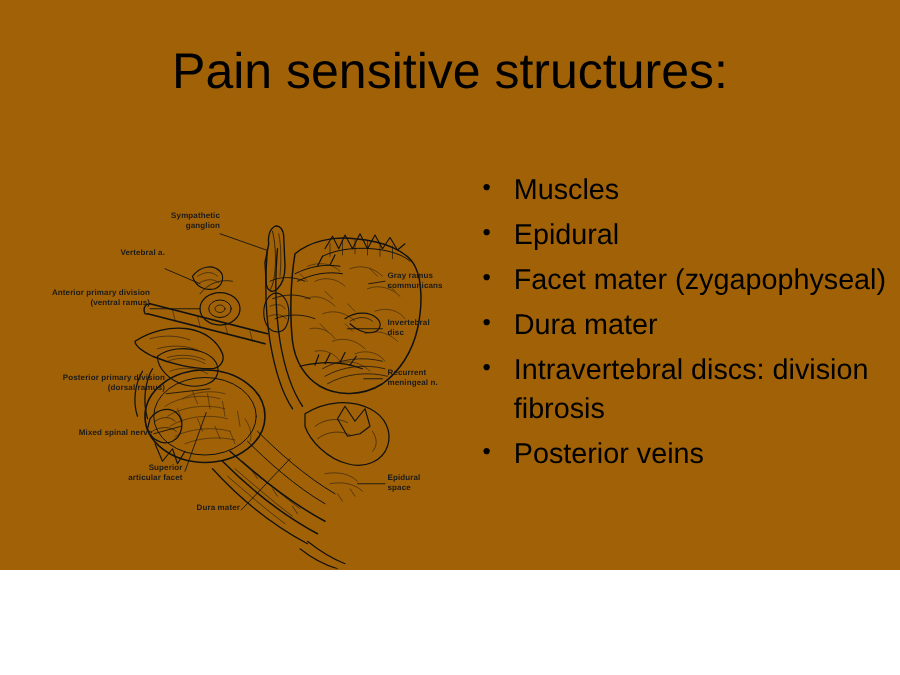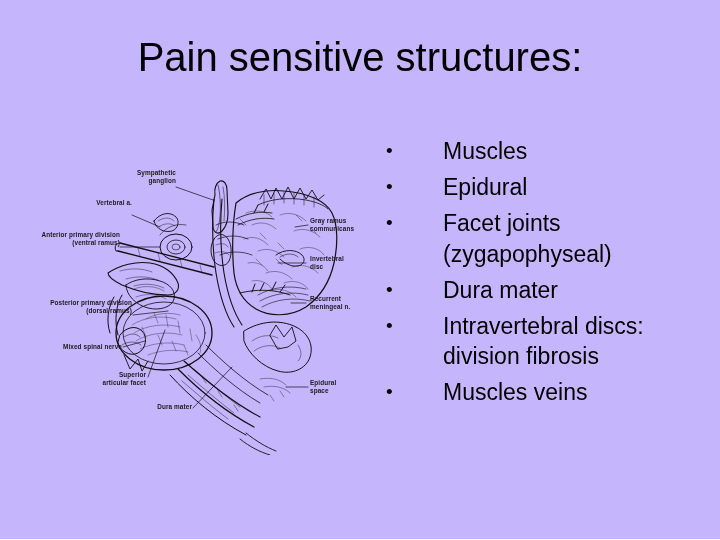--- a/index.html
+++ b/index.html
@@ -11,22 +11,22 @@
     height: 540px;
     background: #ffffff;
     font-family: "Liberation Sans", sans-serif;
     overflow: hidden;
     position: relative;
   }
   #slide {
     position: absolute;
     left: 0; top: 0;
     width: 720px;
-    height: 539px;
-    background: #c4b5fd;
+    height: 456px;
+    background: #a16207;
   }
 
   
   #slide-title {
     position: absolute;
     left: 36px;
     top: 34px;
     width: 648px;
     text-align: center;
     font-size: 40px;
@@ -55,21 +55,20 @@
   .bullet-marker {
     flex: 0 0 auto;
     width: 25px;
     font-size: 19px;
     line-height: 30.5px;
     text-align: left;
     color: #000000;
   }
   .bullet-text {
     flex: 1 1 auto;
-    margin-left: 32px;
   }
 
   
   #diagram {
     position: absolute;
     left: 8px;
     top: 155px;
     width: 350px;
     height: 300px;
   }
@@ -360,33 +359,33 @@
       <span class="bullet-text">Muscles</span>
     </div>
 
     <div class="bullet-item">
       <span class="bullet-marker">•</span>
       <span class="bullet-text">Epidural</span>
     </div>
 
     <div class="bullet-item">
       <span class="bullet-marker">•</span>
-      <span class="bullet-text">Facet joints (zygapophyseal)</span>
+      <span class="bullet-text">Facet mater (zygapophyseal)</span>
     </div>
 
     <div class="bullet-item">
       <span class="bullet-marker">•</span>
       <span class="bullet-text">Dura mater</span>
     </div>
 
     <div class="bullet-item">
       <span class="bullet-marker">•</span>
       <span class="bullet-text">Intravertebral discs: division fibrosis</span>
     </div>
 
     <div class="bullet-item">
       <span class="bullet-marker">•</span>
-      <span class="bullet-text">Muscles veins</span>
+      <span class="bullet-text">Posterior veins</span>
     </div>
 
   </div>
 
 </div>
 
 </body></html>

